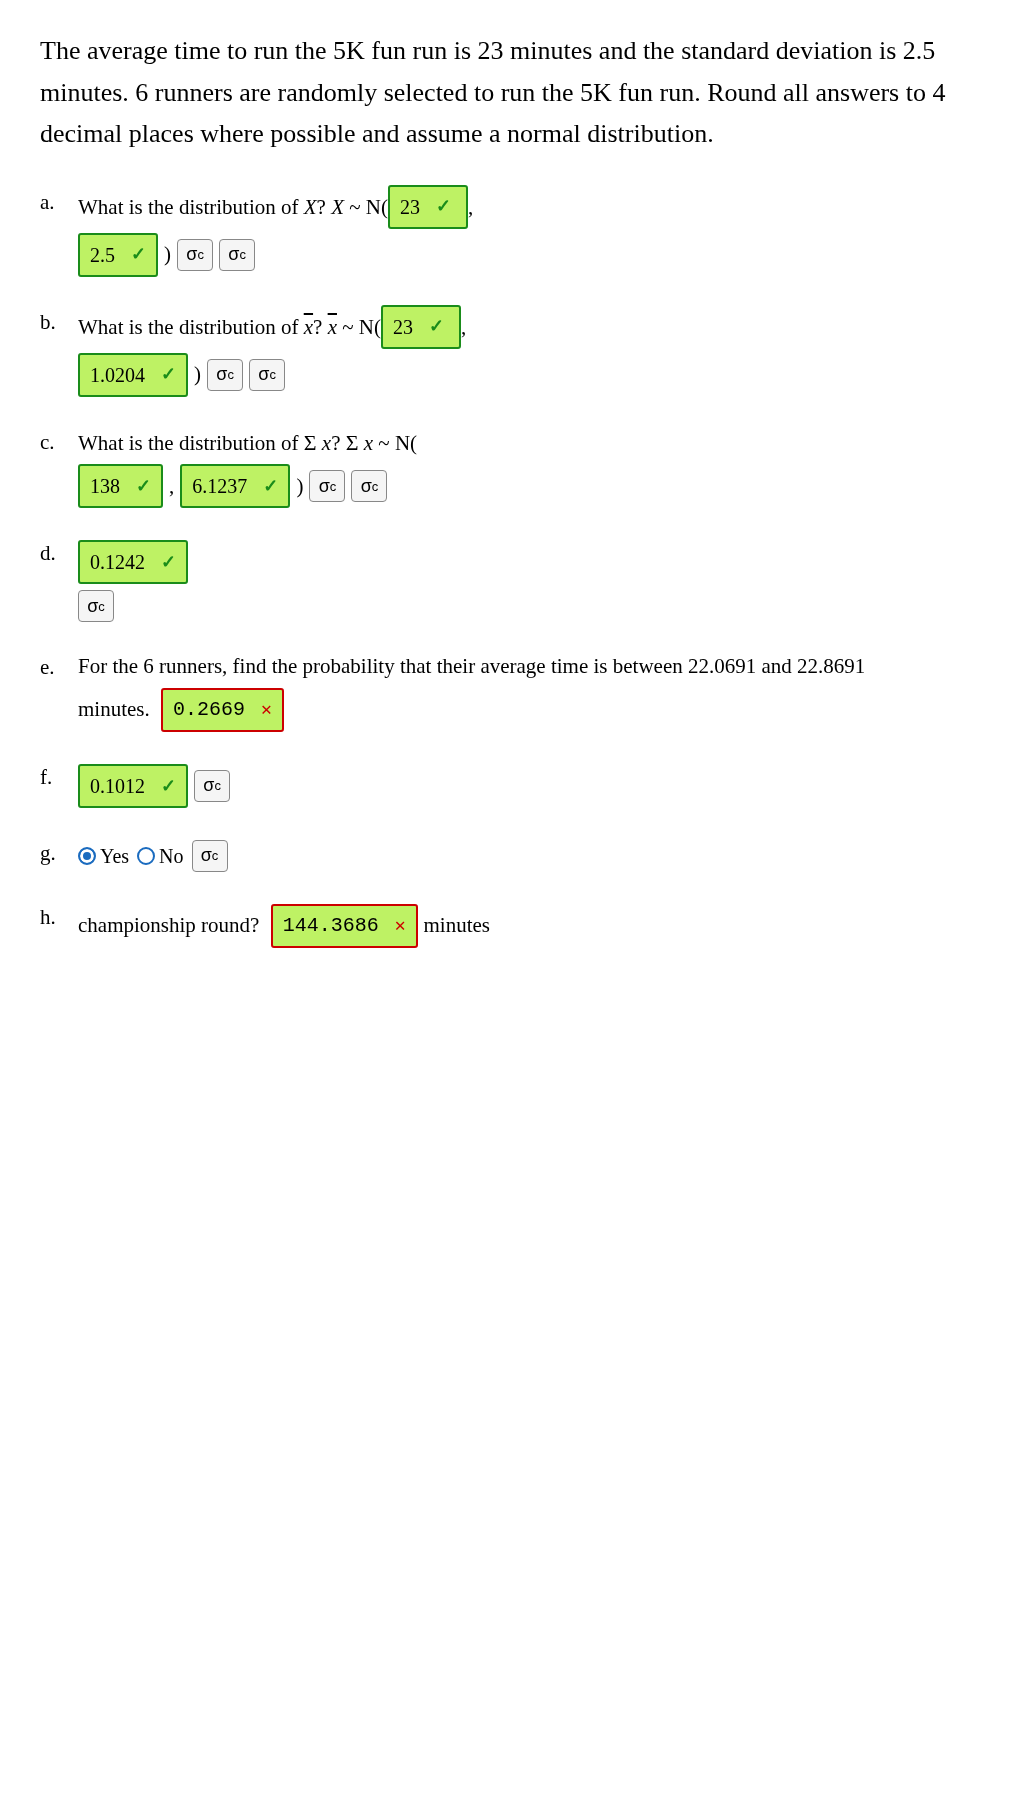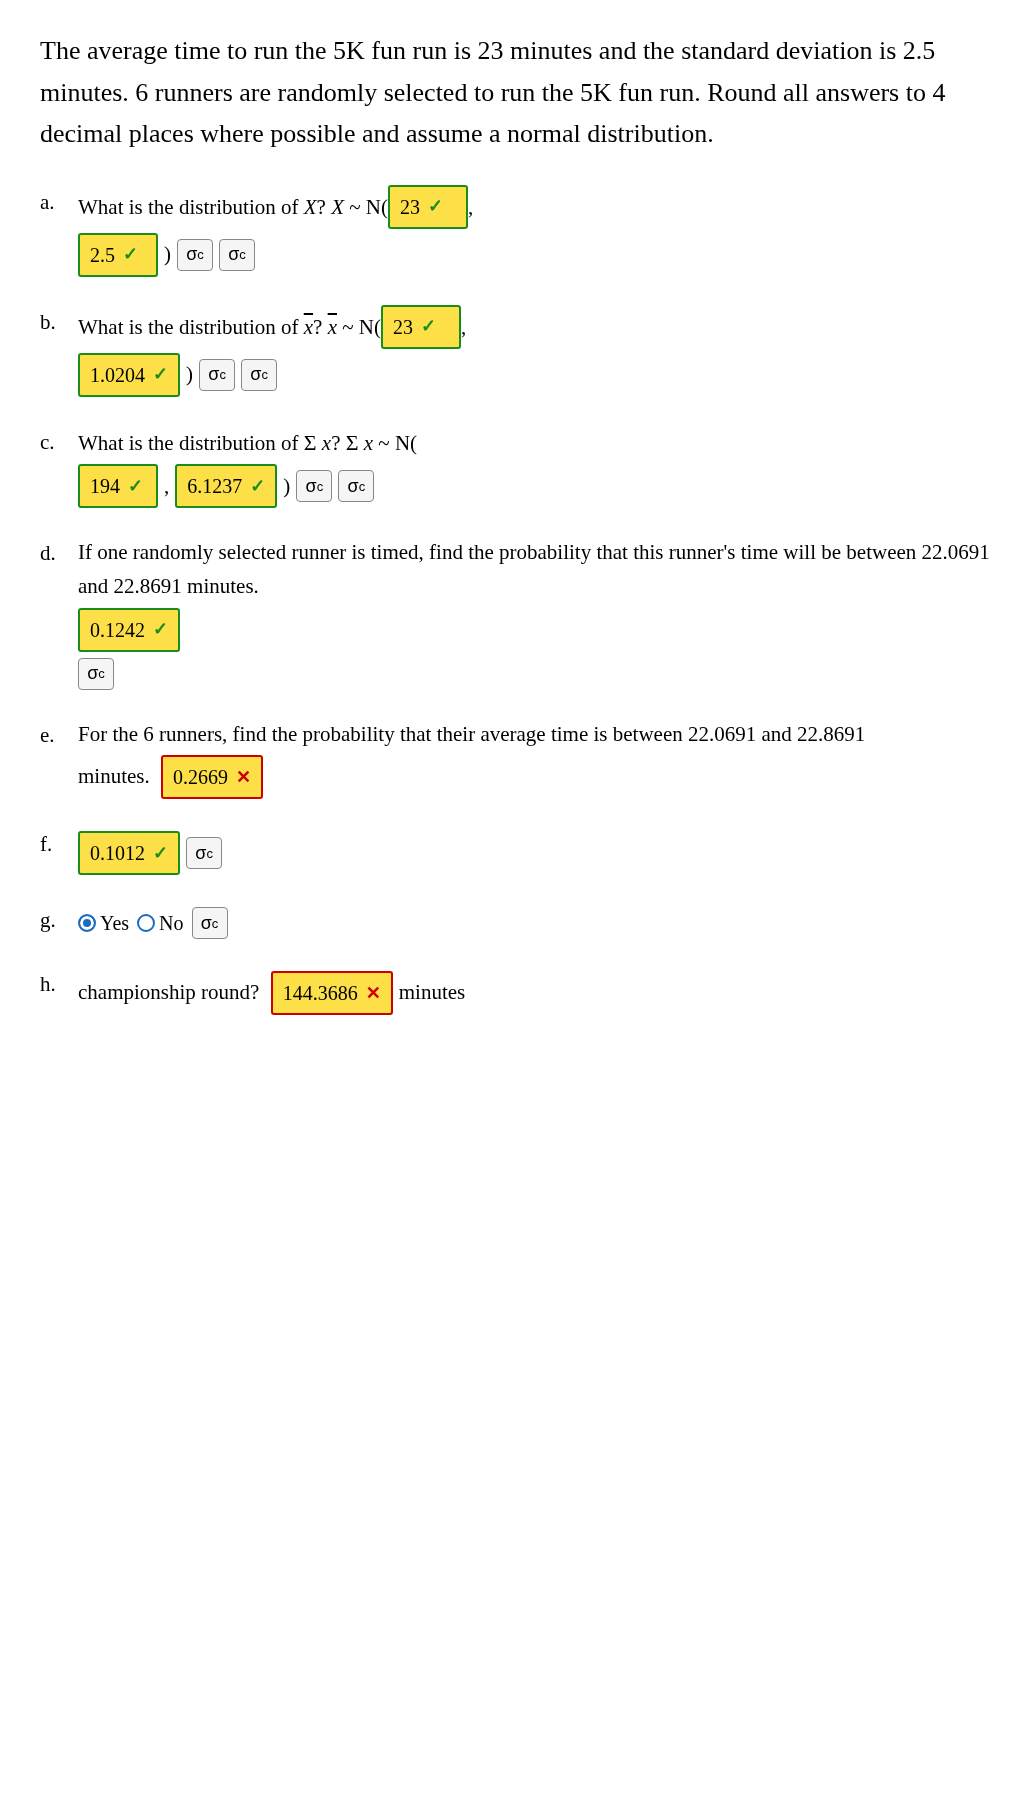--- a/index.html
+++ b/index.html
@@ -46,25 +46,26 @@
     }
     .input-box {
       border: 2px solid #1a8c1a;
       border-radius: 3px;
       padding: 4px 10px;
       font-size: 20px;
       font-family: 'Times New Roman', Times, serif;
       min-width: 80px;
       display: inline-flex;
       align-items: center;
-      gap: 8px;
-      background: #fde047;
+      gap: 16px;
+      background: #bef264;
     }
     .input-box.error {
       border-color: #cc0000;
+      font-family: Liberation Mono, monospace;
     }
     .check-icon {
       color: #1a8c1a;
       font-size: 18px;
       font-weight: bold;
     }
     .cross-icon {
       color: #cc0000;
       font-size: 18px;
       font-weight: bold;
@@ -171,37 +172,36 @@
   </li>
 
   <li class="problem-item">
     <span class="problem-label">c.</span>
     <div class="problem-content">
       <div>
         What is the distribution of <span class="sum-symbol">Σ</span> <span class="math-text">x</span>? <span class="sum-symbol">Σ</span> <span class="math-text">x</span> ~ N(
       </div>
       <div class="answer-row">
         <span class="input-box">
-          <span>194</span>
+          <span>138</span>
           <span class="check-icon">✓</span>
         </span>,
         <span class="input-box">
           <span>6.1237</span>
           <span class="check-icon">✓</span>
         </span>)
         <button class="sigma-btn">σ<sup>c</sup></button>
         <button class="sigma-btn">σ<sup>c</sup></button>
       </div>
     </div>
   </li>
 
   <li class="problem-item">
     <span class="problem-label">d.</span>
     <div class="problem-content">
-      <div>If one randomly selected runner is timed, find the probability that this runner's time will be between 22.0691 and 22.8691 minutes.</div>
       <div class="answer-row">
         <span class="input-box">
           <span>0.1242</span>
           <span class="check-icon">✓</span>
         </span>
       </div>
       <div class="answer-row" style="margin-top:6px;">
         <button class="sigma-btn">σ<sup>c</sup></button>
       </div>
     </div>

